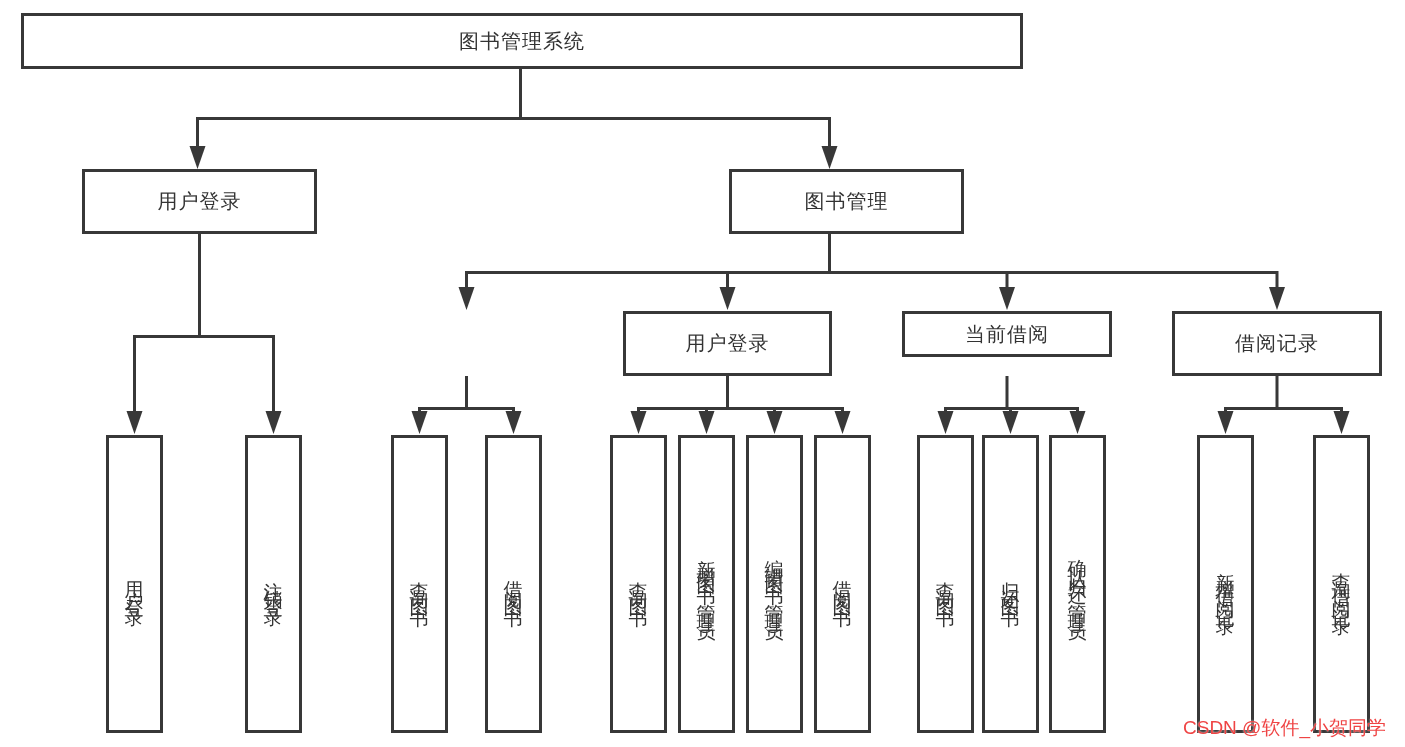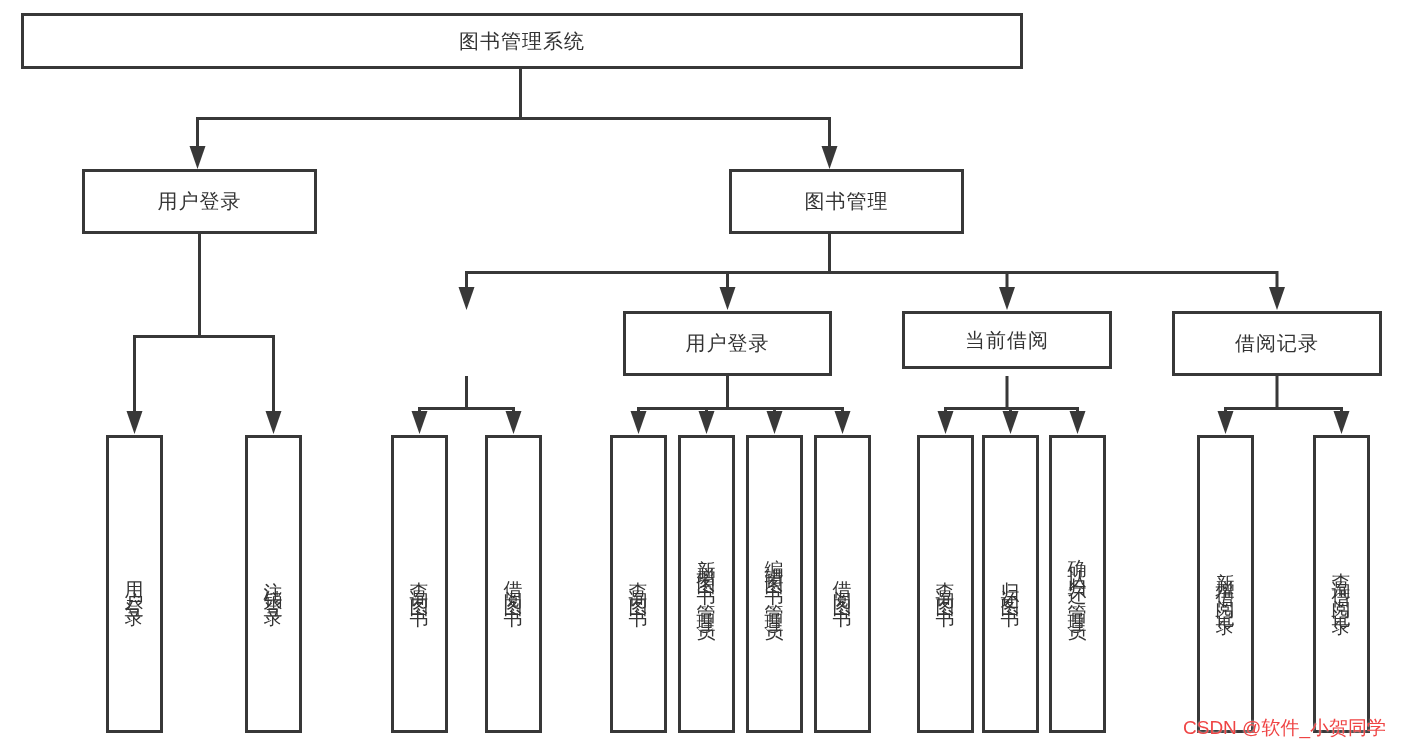--- a/index.html
+++ b/index.html
@@ -17,21 +17,21 @@
   .vbox .vlabel {
     writing-mode:vertical-rl; text-orientation:mixed;
     font-size:19px; letter-spacing:9px; line-height:1; color:#333333;
   }
   
   .n-root { left:21px;  top:13px;  width:1002px; height:56px; }
   .n-ulogin { left:82px;  top:169px; width:235px; height:65px; }
   .n-bmgmt  { left:712px; top:169px; width:235px; height:65px;margin-left:17px; }
   .n-s0 { left:362px;  top:311px; width:209px; height:65px; }
   .n-s1 { left:623px;  top:311px; width:209px; height:65px; }
-  .n-s2 { left:902px;  top:311px; width:210px; height:58px; }
+  .n-s2 { left:902px;  top:311px; width:210px; height:46px; }
   .n-s3 { left:1172px; top:311px; width:210px; height:65px; }
   .leaf { top:435px; width:57px; height:298px; }
   .l-u0 { left:106px; }  .l-u1 { left:245px; }
   .l-a0 { left:391px; }  .l-a1 { left:485px; }
   .l-b0 { left:610px; }  .l-b1 { left:678px; } .l-b2 { left:746px; } .l-b3 { left:814px; }
   .l-c0 { left:917px; }  .l-c1 { left:982px; } .l-c2 { left:1049px; }
   .l-d0 { left:1197px; } .l-d1 { left:1313px; }
   #watermark {
     position:absolute; left:1183px; top:715px; font-size:19px;
     color:#ef4444; text-shadow:0 0 2px #ffffff; white-space:nowrap;

